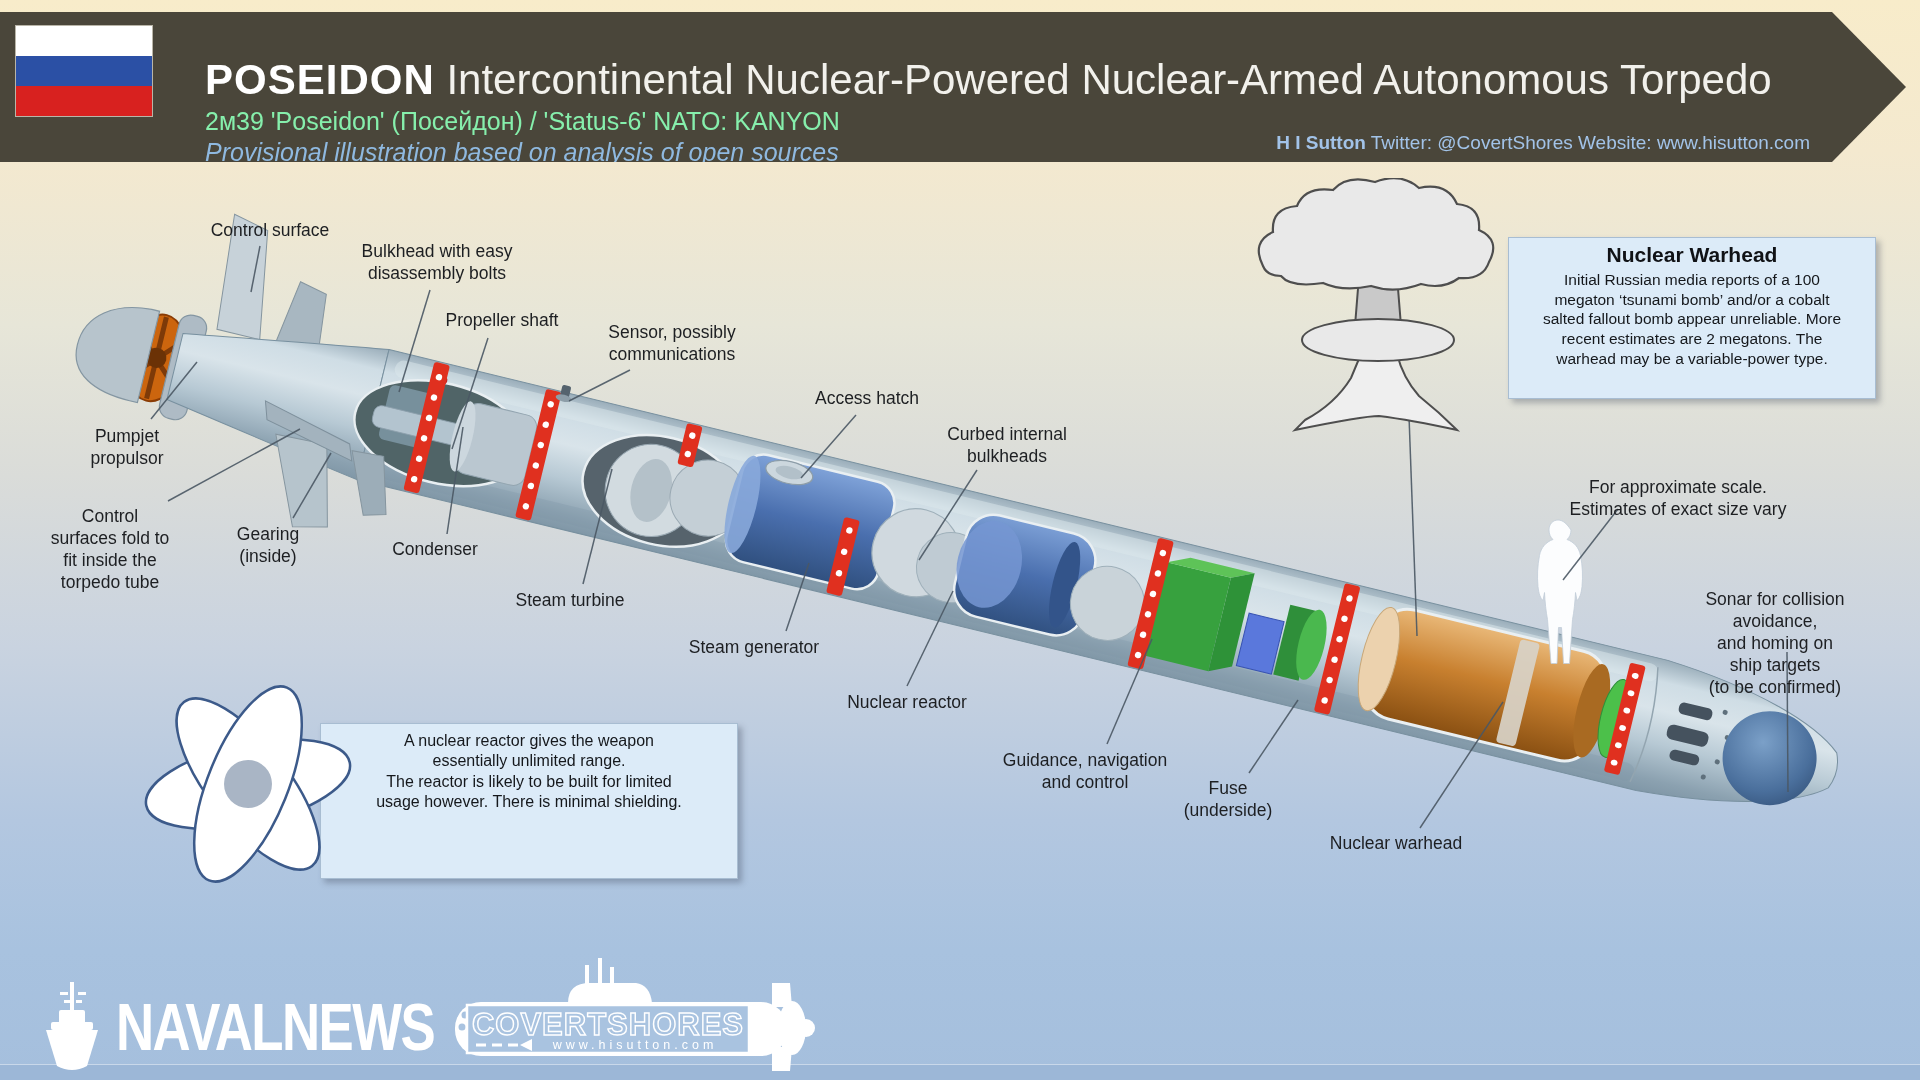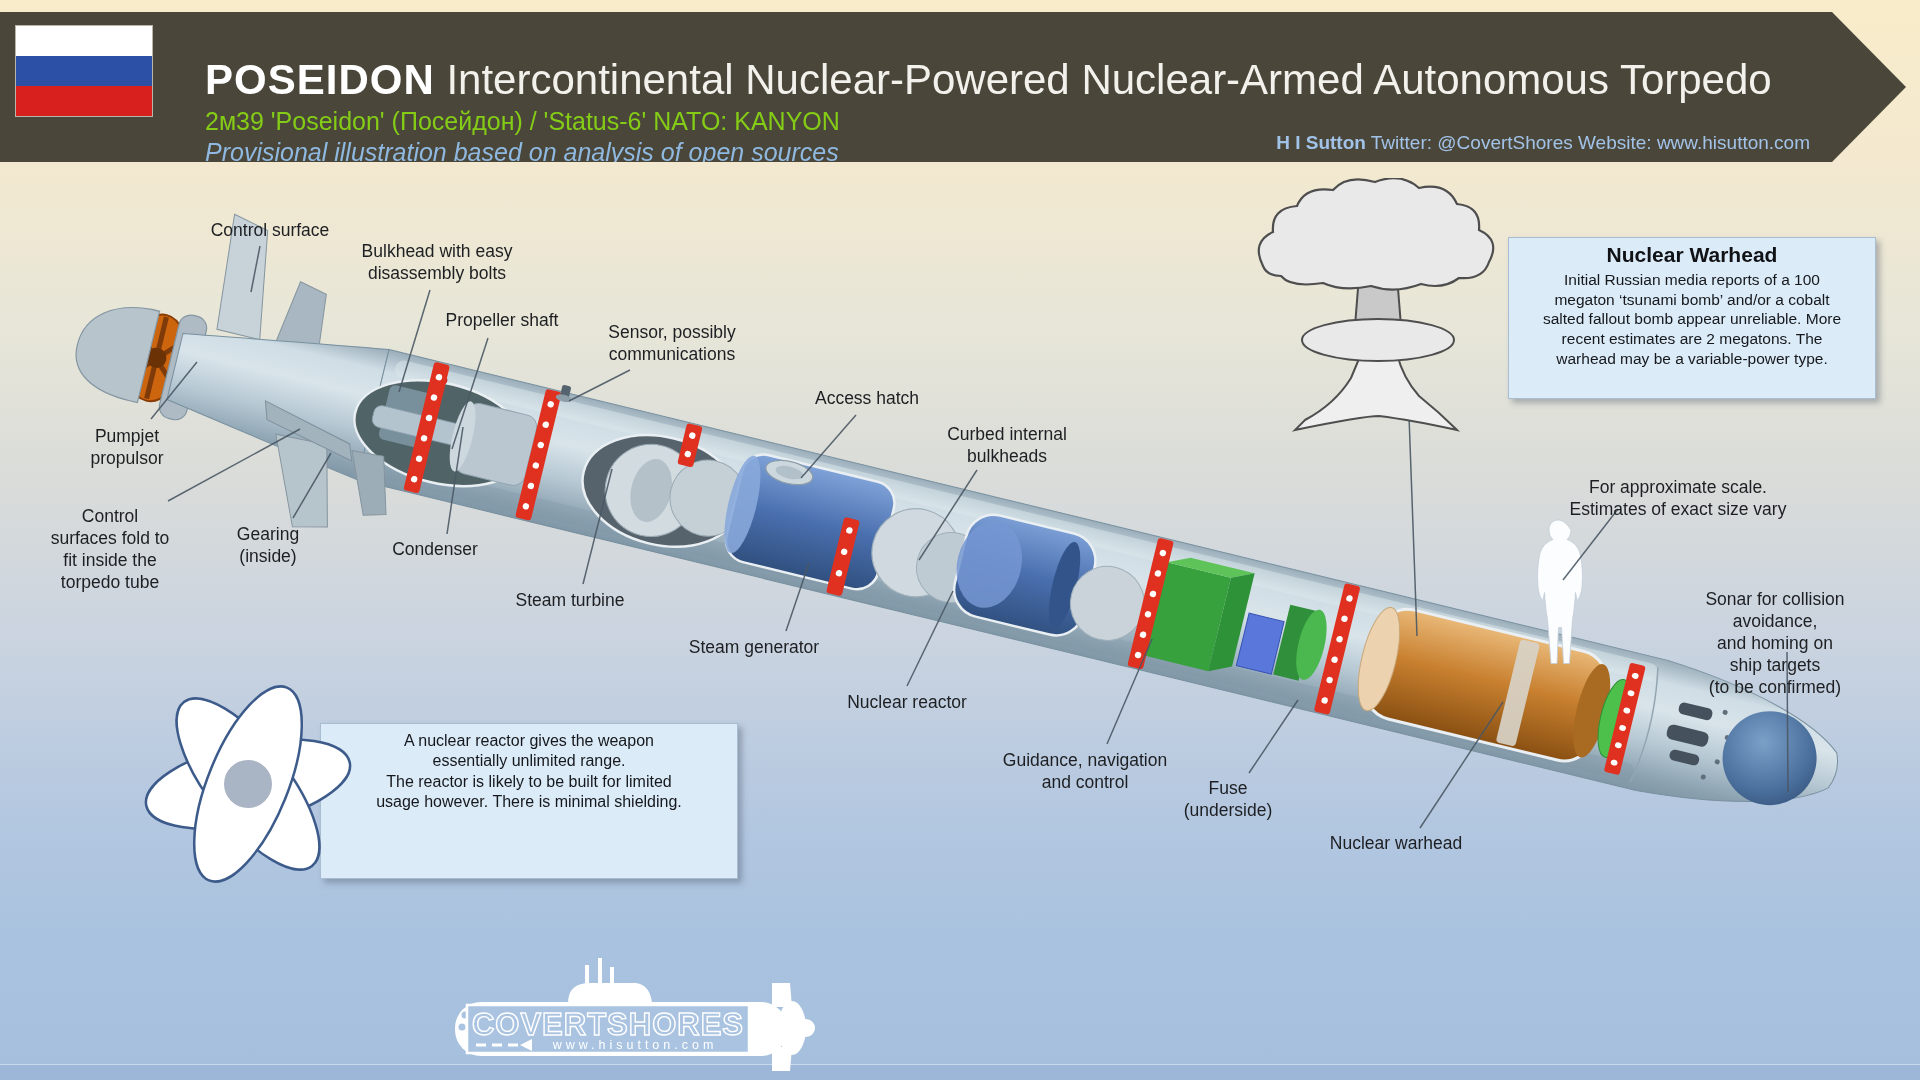--- a/index.html
+++ b/index.html
@@ -12,21 +12,21 @@
   .header-bar{
     position:absolute;left:0;top:12px;width:1906px;height:150px;background:#4a463a;
     clip-path:polygon(0 0,1832px 0,1906px 50%,1832px 100%,0 100%);
   }
   .flag{position:absolute;left:16px;top:14px;width:136px;height:90px;box-shadow:0 0 0 1px #b9b5a8;}
   .flag div{height:30px;}
   .titles{position:absolute;left:205px;top:8px;white-space:nowrap;margin-top:36px;}
   .title-line{font-size:42px;color:#fff;}
   .title-main{font-weight:bold;letter-spacing:1px;}
   .title-rest{font-weight:normal;color:#f2f1ec;}
-  .subtitle{font-size:25px;color:#84cc16;margin-top:3px;}
+  .subtitle{font-size:25px;color:#86efac;margin-top:3px;}
   .note{font-size:25px;font-style:italic;color:#8fb9e0;margin-top:2px;}
   .credit{position:absolute;right:96px;top:120px;font-size:19px;color:#a2c3e8;white-space:nowrap;margin-left:46px;}
   .credit-name{font-weight:bold;}
   
   .diagram-svg{position:absolute;left:0;top:0;z-index:1;}
   .cloud-svg{position:absolute;left:1243px;top:178px;z-index:4;}
   .atom-svg{position:absolute;left:130px;top:662px;z-index:4;}
   
   .info-box{position:absolute;background:#dcebf8;border:1px solid #a8bdd2;
     box-shadow:4px 4px 6px rgba(60,70,90,.35);text-align:center;z-index:3;}
@@ -336,20 +336,35 @@
 and control</div>
   <div class="lbl" style="left:1228px;top:777px">Fuse
 (underside)</div>
   <div class="lbl" style="left:1396px;top:832px">Nuclear warhead</div>
   <div class="lbl" style="left:1678px;top:476px">For approximate scale.
 Estimates of exact size vary</div>
   <div class="lbl" style="left:1775px;top:588px">Sonar for collision avoidance,
 and homing on ship targets
 (to be confirmed)</div>
 
+  <div class="navalnews">
+    <svg width="74" height="94" viewBox="0 0 74 94">
+      <g fill="#ffffff">
+        <rect x="34" y="2" width="4" height="30"></rect>
+        <rect x="24" y="12" width="8" height="3"></rect>
+          <rect x="42" y="12" width="8" height="3"></rect>
+        <rect x="28" y="20" width="6" height="3"></rect>
+          <rect x="40" y="20" width="6" height="3"></rect>
+        <rect x="23" y="30" width="26" height="14" rx="2"></rect>
+        <rect x="15" y="42" width="42" height="8" rx="2"></rect>
+        <path d="M10,50 L62,50 L51,86 Q36,94 21,86 Z"></path>
+      </g>
+    </svg>
+    <span class="navalnews-text">NAVALNEWS</span>
+  </div>
 
   <svg class="covertshores-svg" width="420" height="125" viewBox="0 0 420 125">
     <g fill="#ffffff">
       <rect x="145" y="10" width="4" height="24"></rect>
         <rect x="158" y="3" width="4" height="31"></rect>
         <rect x="170" y="12" width="4" height="22"></rect>
       <path d="M128,48 Q128,28 150,28 L196,28 Q210,30 212,48 Z"></path>
       <rect x="15" y="47" width="332" height="54" rx="26"></rect>
       <polygon points="332,28 350,28 352,52 332,52"></polygon>
       <polygon points="332,92 352,92 350,116 332,116"></polygon>

